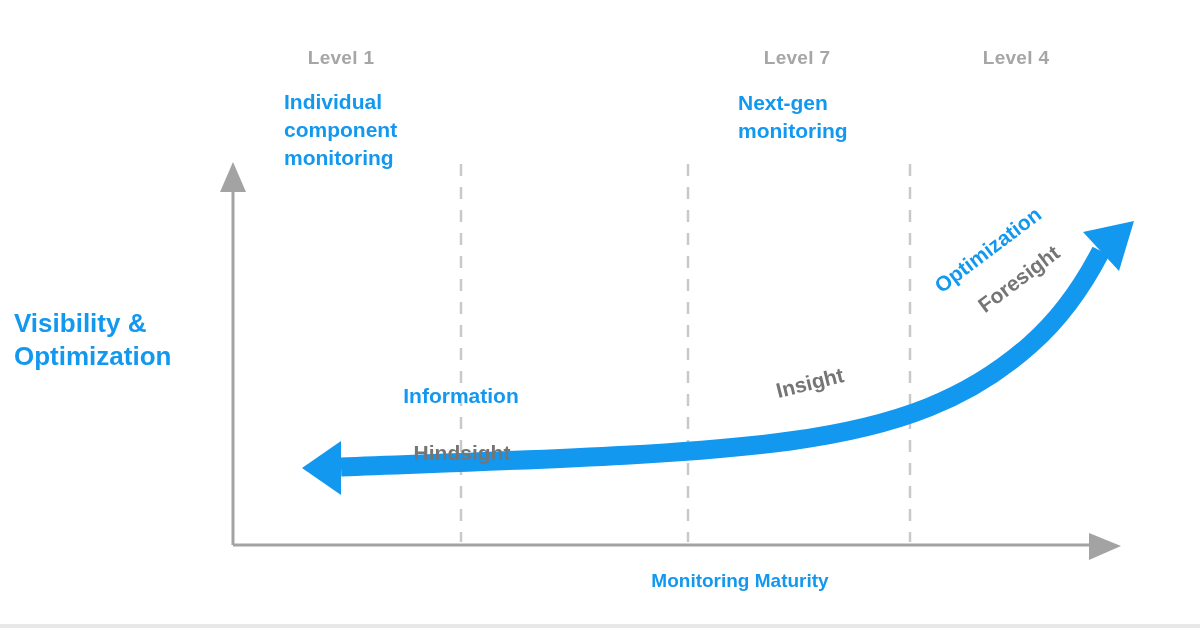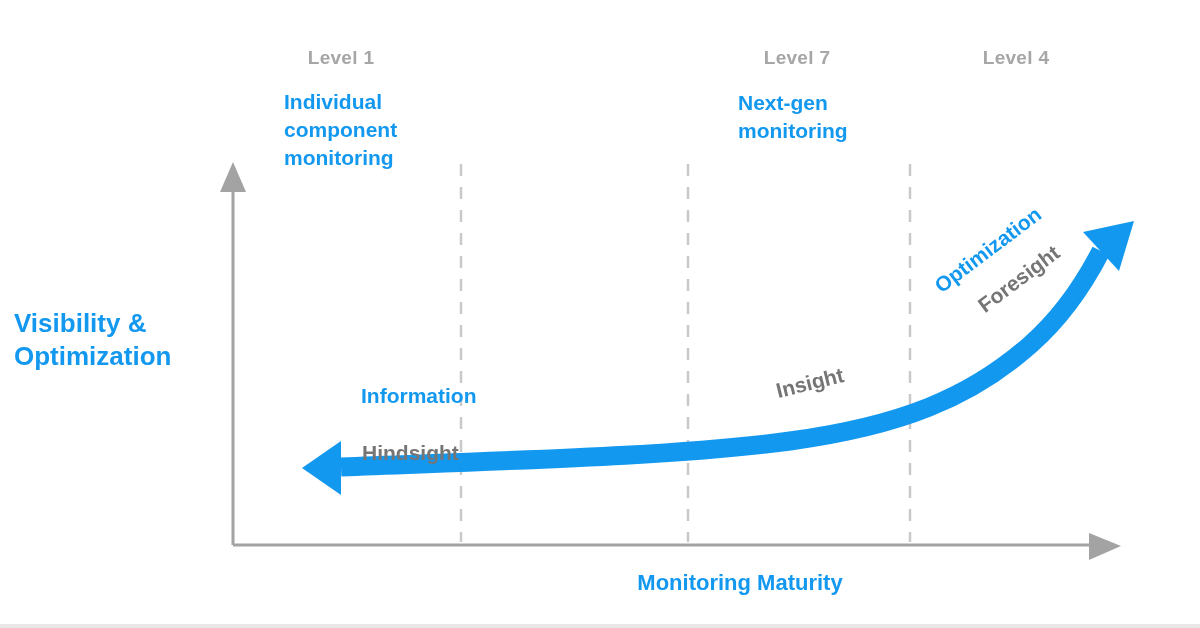--- a/index.html
+++ b/index.html
@@ -34,26 +34,26 @@
     width:150px;text-align:left;
     font-size:21px;line-height:28px;
     color:var(--blue);
   }
   .y-axis-label{
     left:14px;top:307px;width:186px;text-align:left;
     font-size:26px;line-height:33px;color:var(--blue);
   }
   .x-axis-label{
     left:540px;top:570px;width:400px;text-align:center;
-    font-size:22px;color:var(--blue);
+    font-size:19px;color:var(--blue);
   }
   .ann{font-size:21px;white-space:nowrap;}
   .ann.blue{color:var(--blue);}
   .ann.gray{color:var(--ann-gray);}
-  .ann.centered{width:200px;}
+  .ann.centered{width:200px;text-align:center;}
   .ann.rot{transform:translate(-50%,-50%) rotate(-37deg);}
   .ann.rot-slight{transform:translate(-50%,-50%) rotate(-14deg);}
 </style>
 </head>
 <body>
 
 <div class="stage">
 
   <svg class="layer" viewBox="0 0 1200 628" aria-hidden="true">
 

